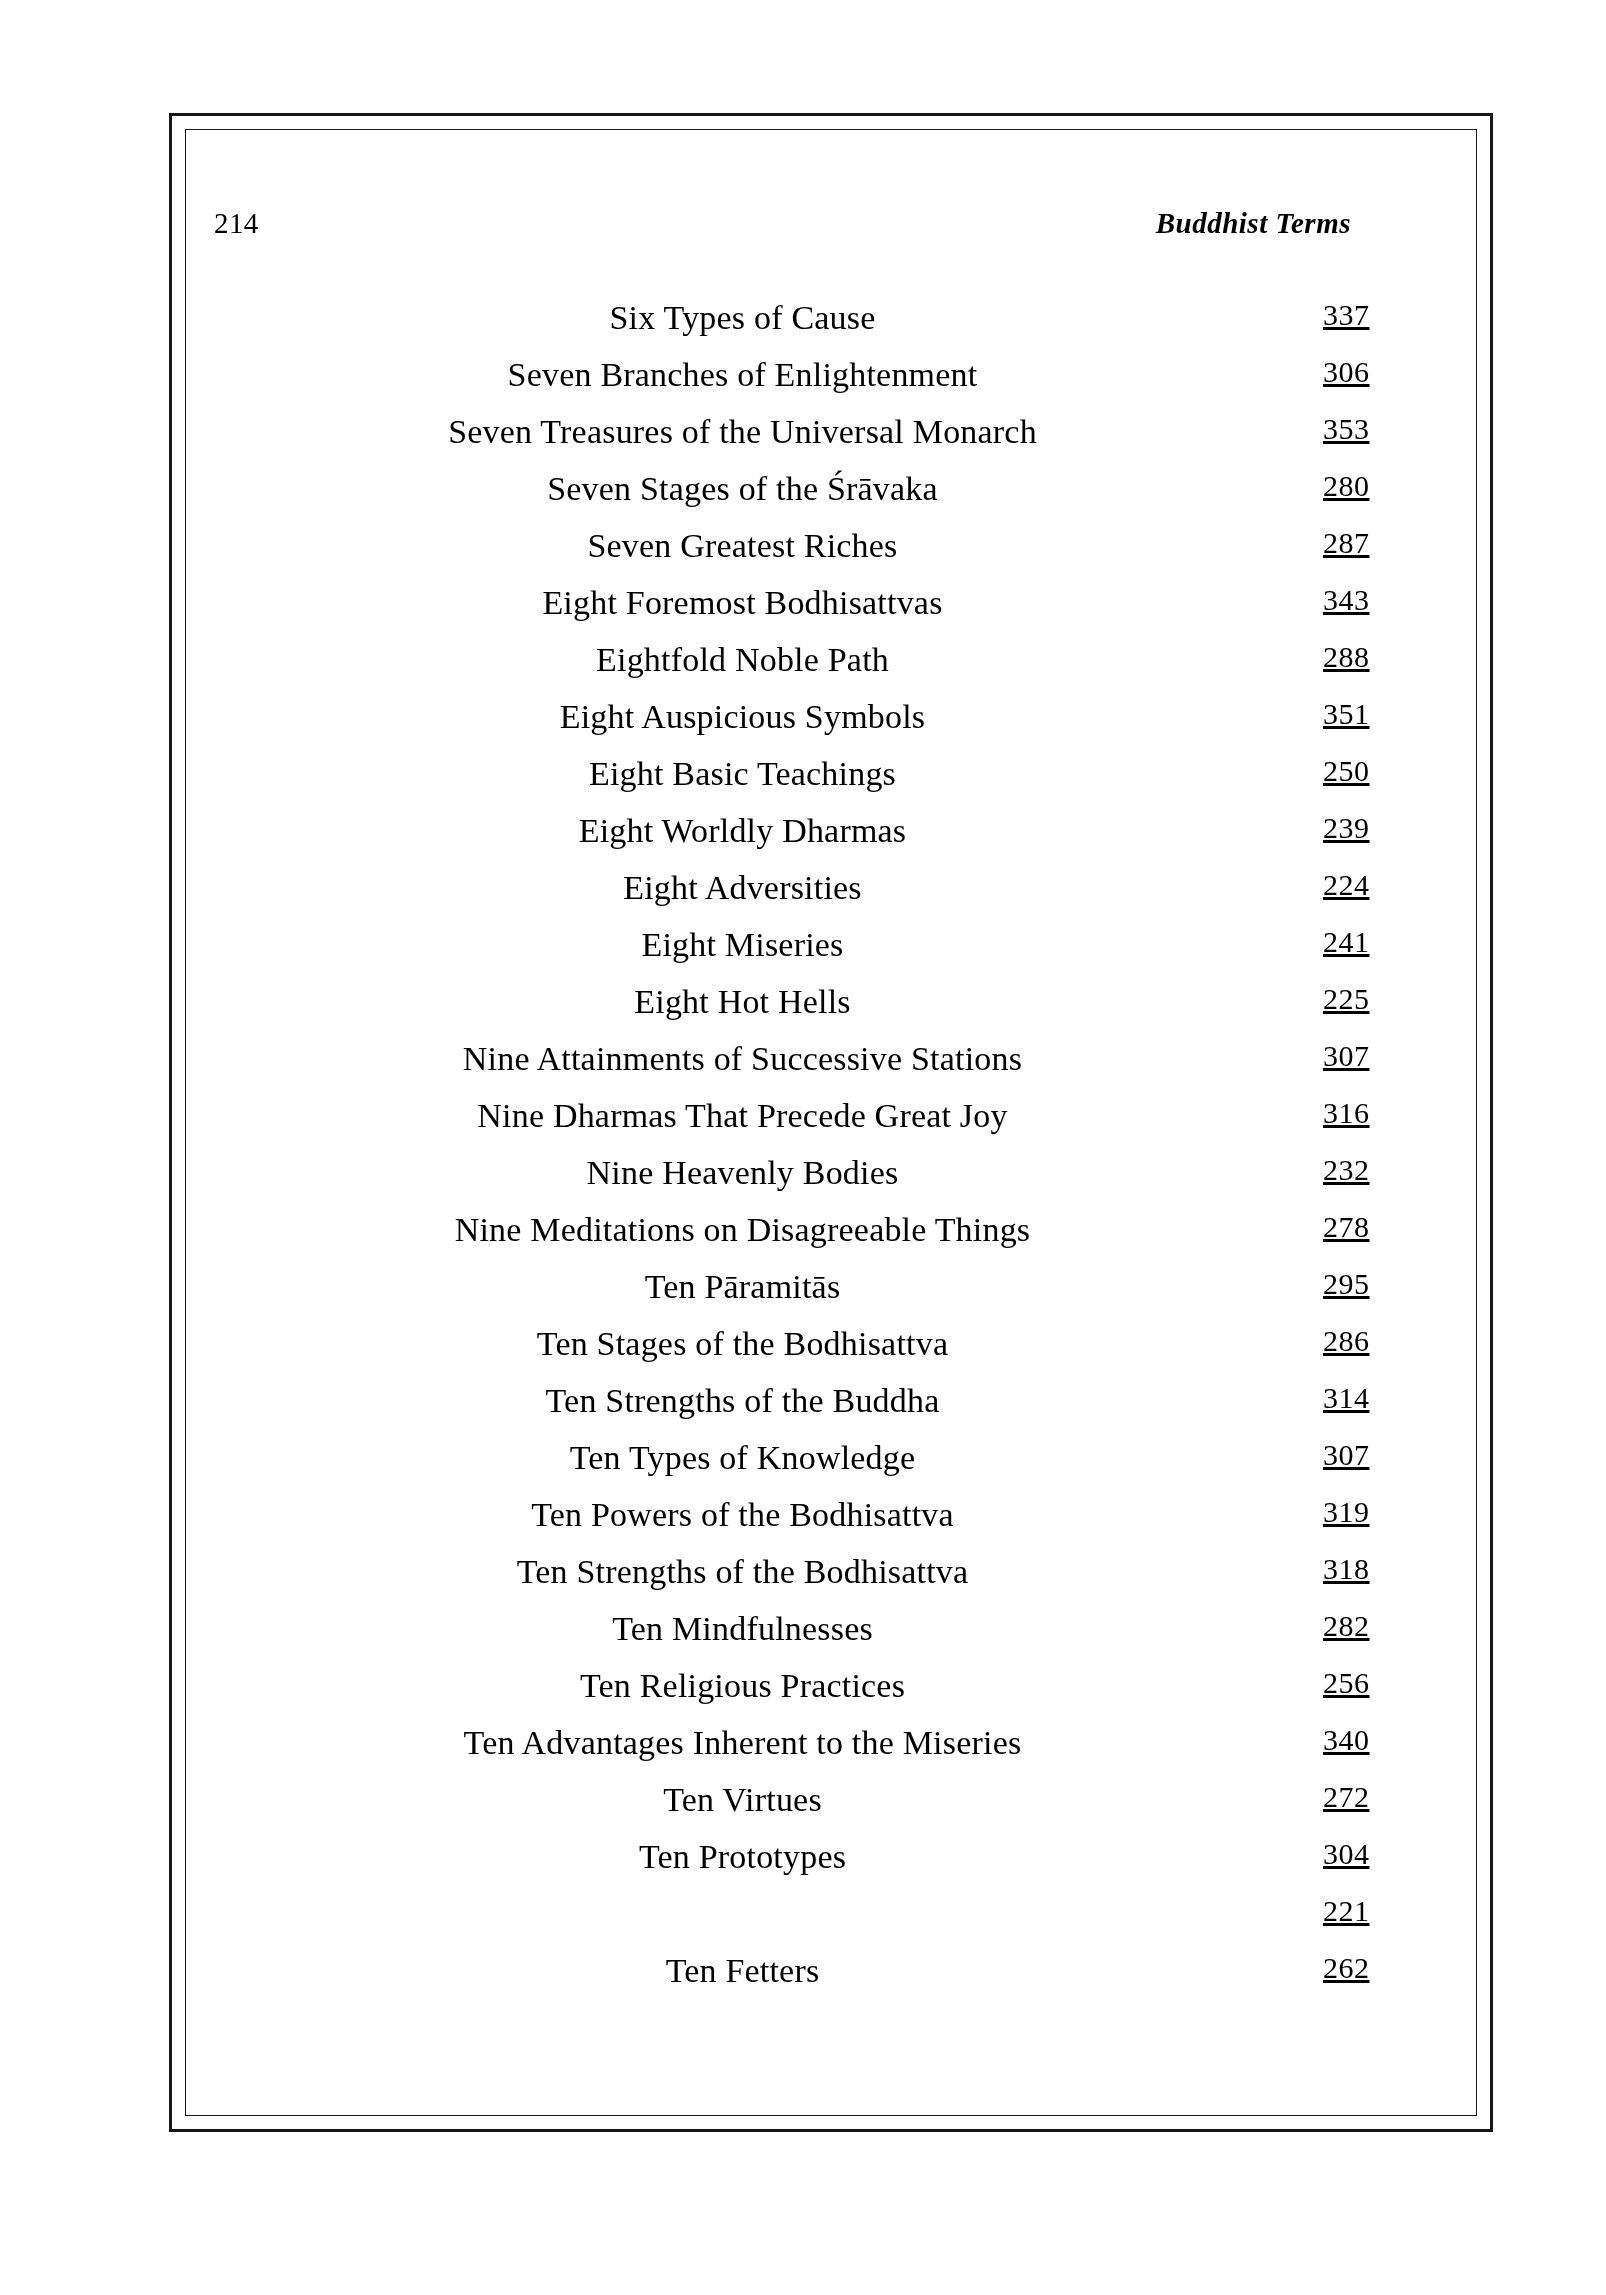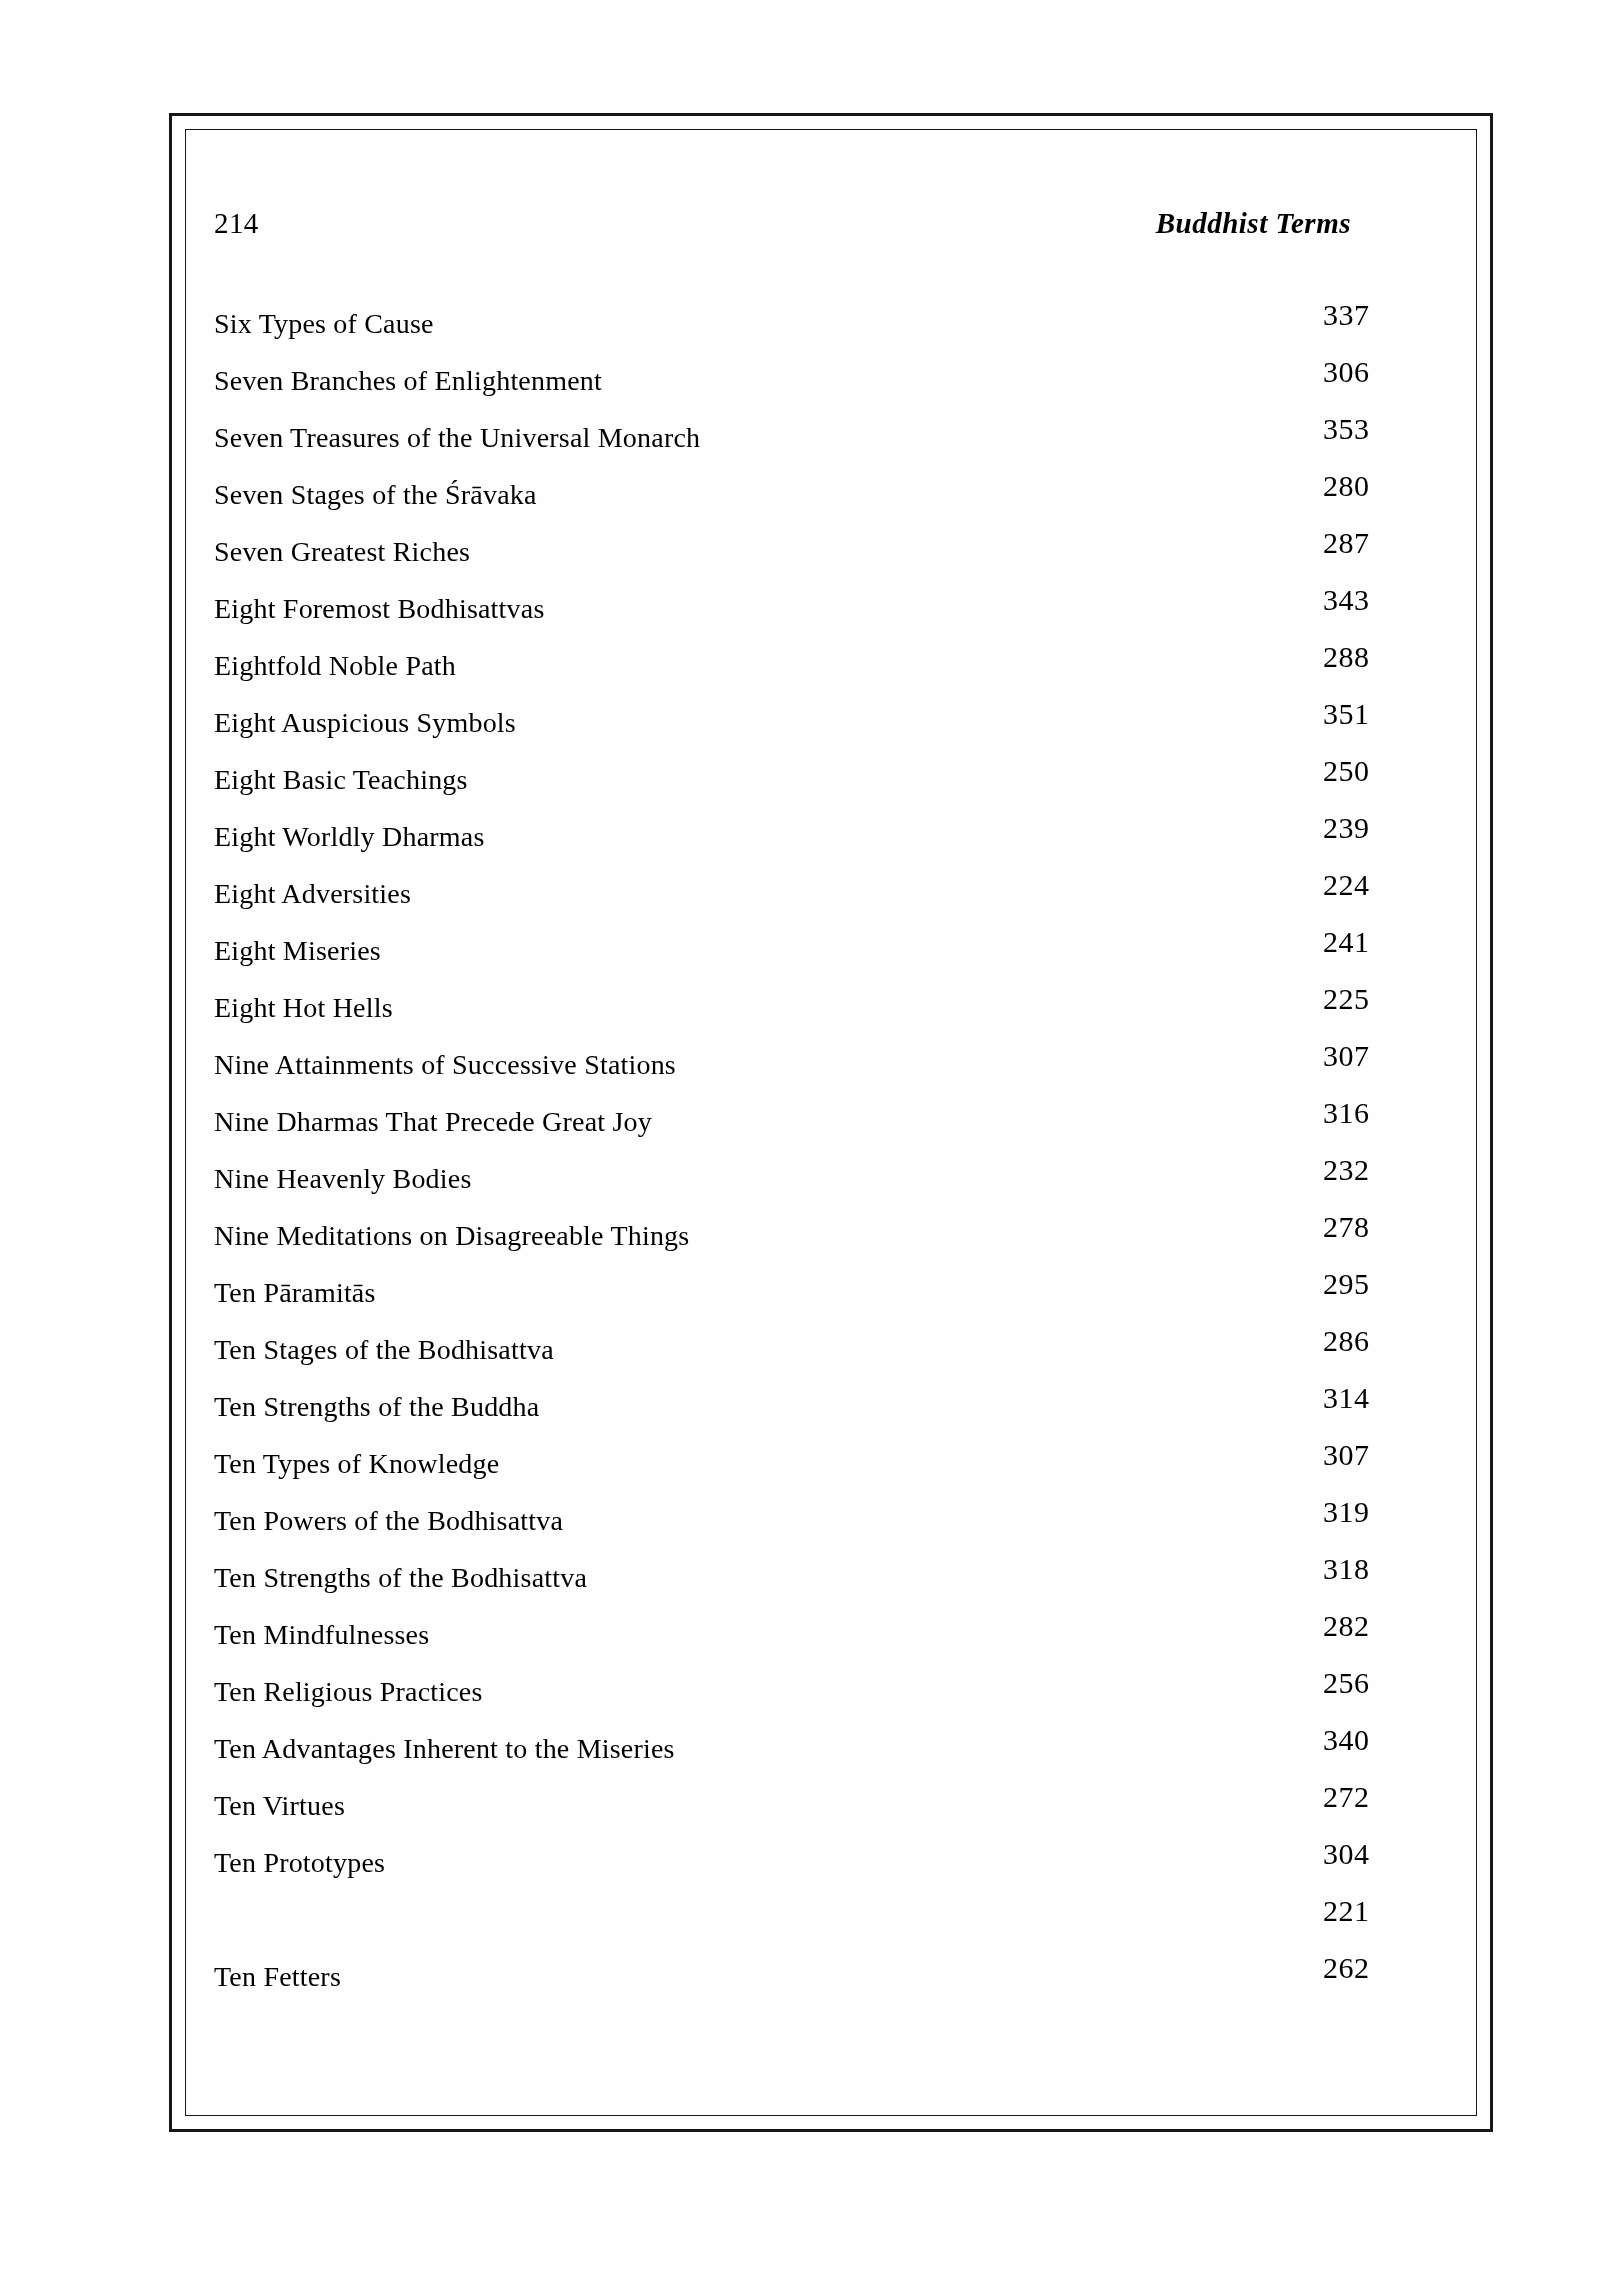--- a/index.html
+++ b/index.html
@@ -82,37 +82,38 @@
     top: 291px;
     width: 1232px;
   }
   .entry-row {
     position: relative;
     height: 57px;
   }
   .entry-title {
     position: absolute;
     left: 0;
-    top: 9px;
+    top: 3px;
     width: 1057px;
-    text-align: left;
-    font-size: 28px;
+    text-align: center;
+    font-size: 34px;
     line-height: 47px;
     letter-spacing: 0.2px;
     white-space: nowrap;
   }
   .entry-page {
     position: absolute;
     left: 1109px;
     top: 0;
     width: 92px;
     text-align: left;
     font-size: 30px;
     line-height: 47px;
     letter-spacing: 0.5px;
+    text-decoration: underline;
   }
 </style>
 </head>
 <body>
 
 <div class="sheet">
 
   <div class="frame-outer">
     <div class="frame-inner"></div>
   </div>

